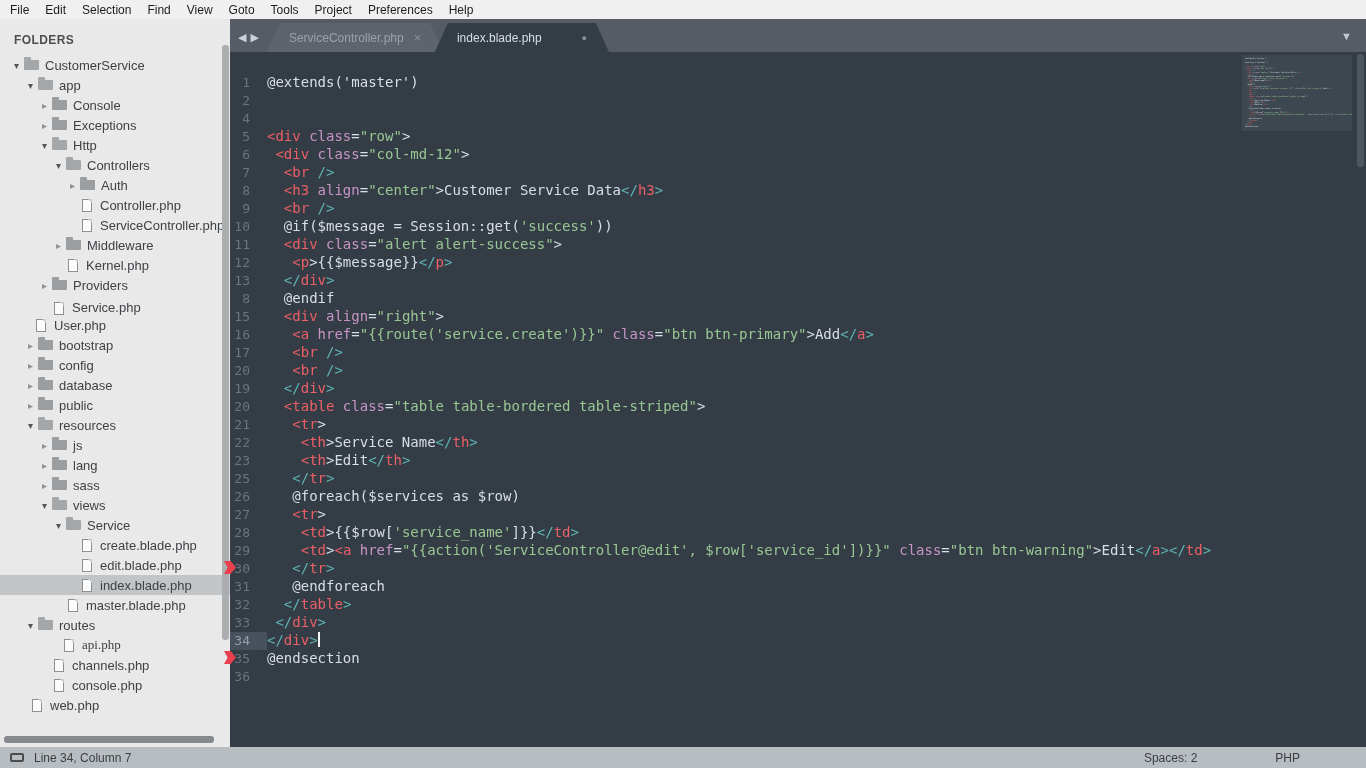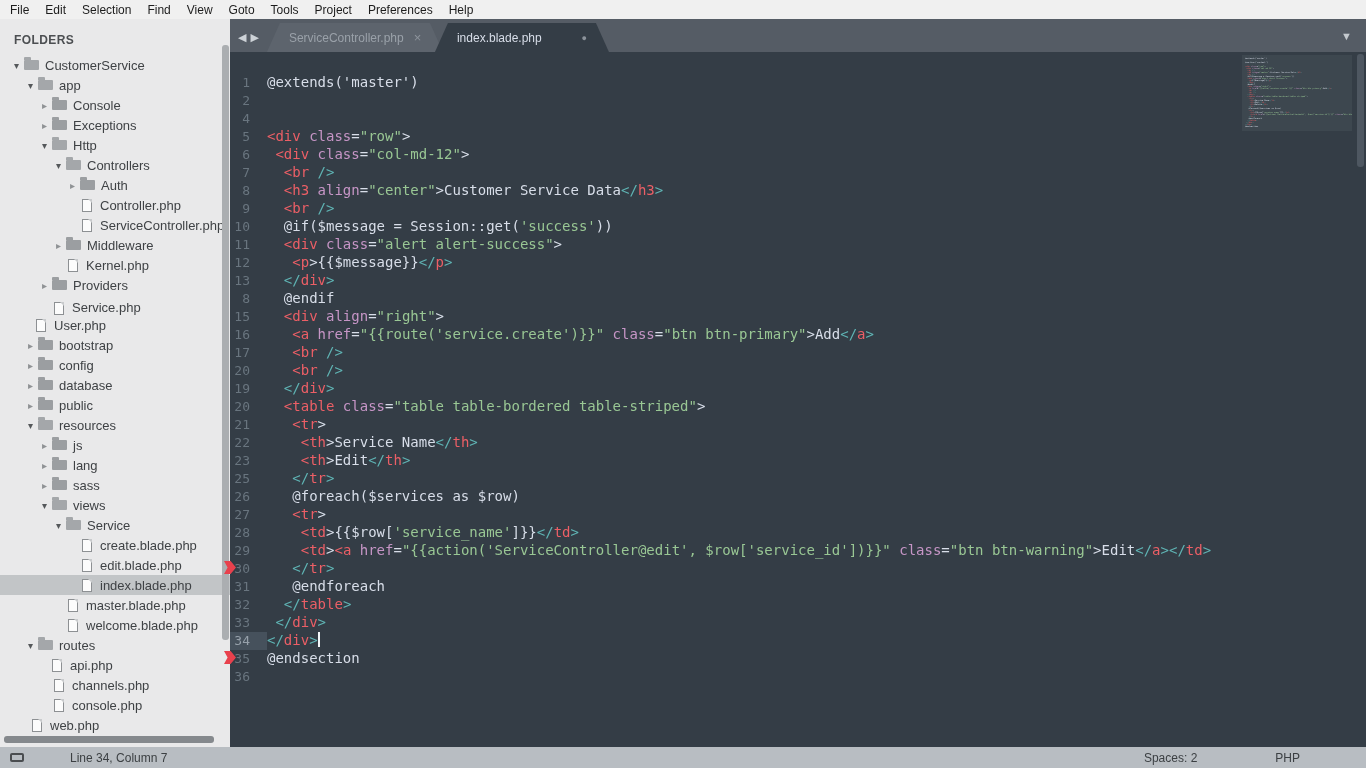--- a/index.html
+++ b/index.html
@@ -52,21 +52,21 @@
   .s-f{color:var(--fg);} .s-r{color:var(--red);} .s-t{color:var(--teal);} .s-g{color:var(--green);} .s-p{color:var(--purple);}
   .cursor { display:inline-block; width:2px; height:15px; background:#f3f6f9; vertical-align:-2px; }
   .gutter-marker { position:absolute; left:-6px; width:12px; height:13px; background:var(--marker_red); clip-path:polygon(0 0,55% 0,100% 50%,55% 100%,0 100%,30% 50%); }
 
   
   #minimap { position:absolute; top:3px; right:14px; width:110px; padding:2px 3px; background:rgba(224,234,244,0.06); overflow:hidden; }
   #minimap .code-line { height:2px; font-size:2px; line-height:2px; }
   #editor-vscroll { position:absolute; top:2px; right:2px; width:7px; height:113px; background:#4e5761; border-radius:3px; }
 
   
-  #statusbar { height:21px; background:var(--statusbar_bg); display:flex; align-items:center; font-size:12px; color:var(--statusbar_fg); padding:0 10px;gap:36px; }
+  #statusbar { height:21px; background:var(--statusbar_bg); display:flex; align-items:center; font-size:12px; color:var(--statusbar_fg); padding:0 10px; }
   #panel-toggle { width:14px; height:9px; border:2px solid #4a4d50; border-radius:2px; margin-right:10px; }
   #status-right { margin-left:auto; display:flex; align-items:center; }
   #status-spaces { margin-right:78px; }
   #status-syntax { margin-right:56px; }
 </style>
 </head>
 <body>
 
 <div id="menubar">
     <span class="menu-item">File</span>
@@ -218,31 +218,26 @@
         <div class="tree-row selected" style="padding-left: 66px;">
           <span class="tw"></span>
           <span class="icon-file"></span>
           <span>index.blade.php</span>
         </div>
         <div class="tree-row" style="padding-left: 52px;">
           <span class="tw"></span>
           <span class="icon-file"></span>
           <span>master.blade.php</span>
         </div>
-        <div class="tree-row" style="padding-left: 52px;">
-          <span class="tw"></span>
-          <span class="icon-file"></span>
-          <span>welcome.blade.php</span>
-        </div>
         <div class="tree-row" style="padding-left: 24px;">
           <span class="tw exp">▾</span>
           <span class="icon-folder open"></span>
           <span>routes</span>
         </div>
-        <div class="tree-row" style="padding-left: 36px;">
+        <div class="tree-row" style="padding-left: 48px; font-family: Liberation Serif, serif;">
           <span class="tw"></span>
           <span class="icon-file"></span>
           <span>api.php</span>
         </div>
         <div class="tree-row" style="padding-left: 38px;">
           <span class="tw"></span>
           <span class="icon-file"></span>
           <span>channels.php</span>
         </div>
         <div class="tree-row" style="padding-left: 38px;">

